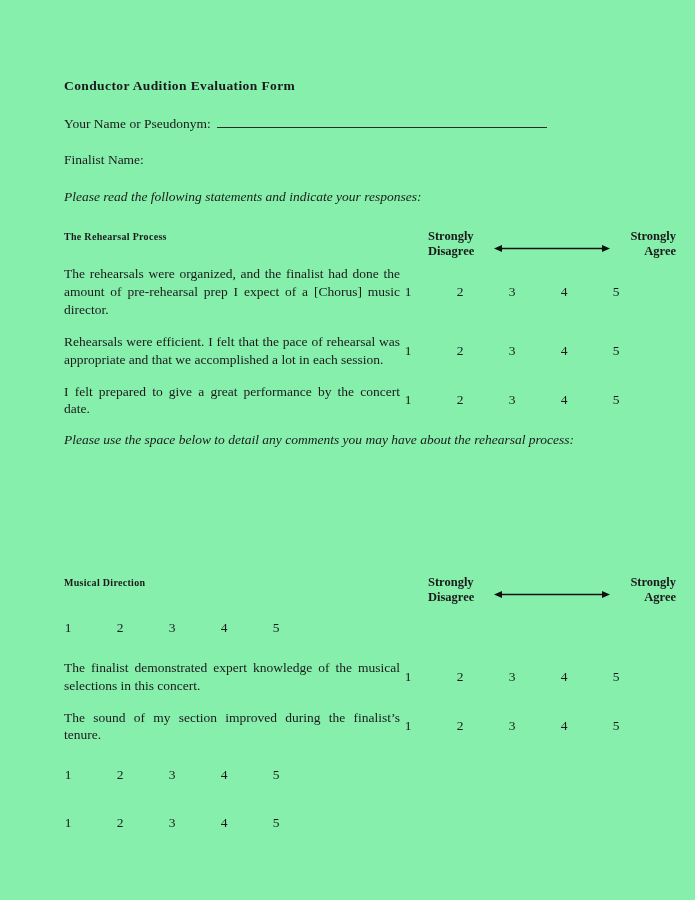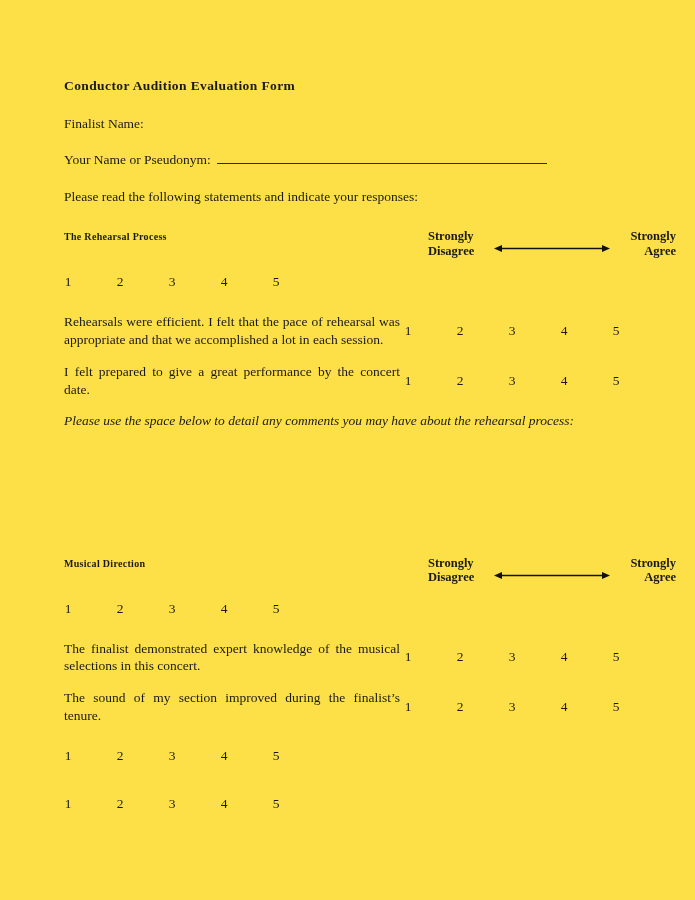--- a/index.html
+++ b/index.html
@@ -13,21 +13,21 @@
     overflow: hidden;
     font-family: "Liberation Serif", "DejaVu Serif", serif;
     color: #1a1a1a;
     position: relative;
   }
   .page {
     position: absolute;
     left: 0; top: 0;
     width: 695px;
     height: 900px;
-    background: #fde047;
+    background: #86efac;
   }
   .content {
     position: absolute;
     left: 64px;
     top: 78px;
     width: 600px;
   }
 
   .doc-title {
     font-size: 13.5px;
@@ -47,20 +47,21 @@
     display: inline-block;
     border-bottom: 1px solid #2a2a2a;
     width: 330px;
     height: 0.7em;
     margin-left: 6px;
     vertical-align: baseline;
   }
 
   .instruction {
     font-size: 13.5px;
+    font-style: italic;
     margin: 0 0 26px 0;
     line-height: 1.25;
   }
 
   
   .section { position: relative; }
 
   .section-head {
     position: relative;
     height: 34px;
@@ -152,25 +153,25 @@
 </style>
 </head>
 <body>
 
 <div class="page">
   <div class="content">
 
     <h1 class="doc-title">Conductor Audition Evaluation Form</h1>
 
     <div class="field-line">
+      <span>Your Name or Pseudonym:</span><span class="field-rule"></span>
+    </div>
+
+    <div class="field-line">
       <span>Finalist Name:</span>
-    </div>
-
-    <div class="field-line">
-      <span>Your Name or Pseudonym:</span><span class="field-rule"></span>
     </div>
 
     <p class="instruction">Please read the following statements and indicate your responses:</p>
 
     <div class="section">
       <div class="section-head">
         <div class="section-title">The Rehearsal Process</div>
         <div class="scale-legend">
           <div class="legend-left">
             <div>Strongly</div>
@@ -183,20 +184,21 @@
           </svg>
           <div class="legend-right">
             <div>Strongly</div>
             <div>Agree</div>
           </div>
         </div>
       </div>
 
       <div class="rows">
         <div class="q-row">
+          <div class="q-text">The rehearsals were organized, and the finalist had done the amount of pre-rehearsal prep I expect of a [Chorus] music director.</div>
           <div class="q-scale">
             <span class="q-opt" style="left:4px">1</span>
             <span class="q-opt" style="left:56px">2</span>
             <span class="q-opt" style="left:108px">3</span>
             <span class="q-opt" style="left:160px">4</span>
             <span class="q-opt" style="left:212px">5</span>
           </div>
         </div>
 
         <div class="q-row">

